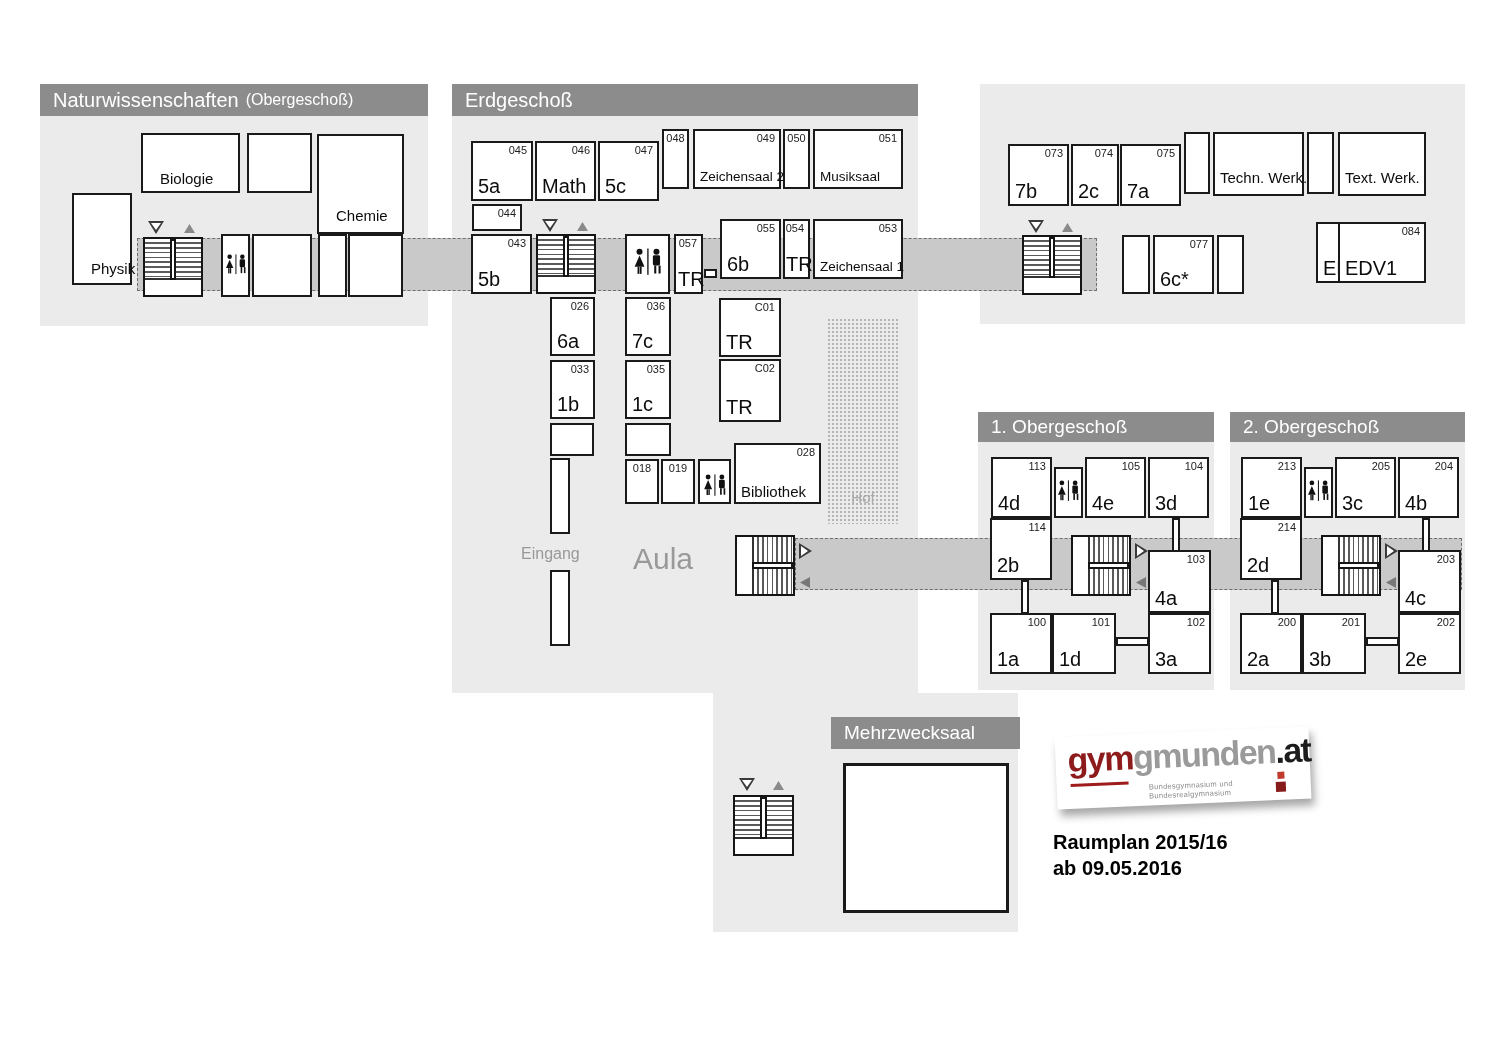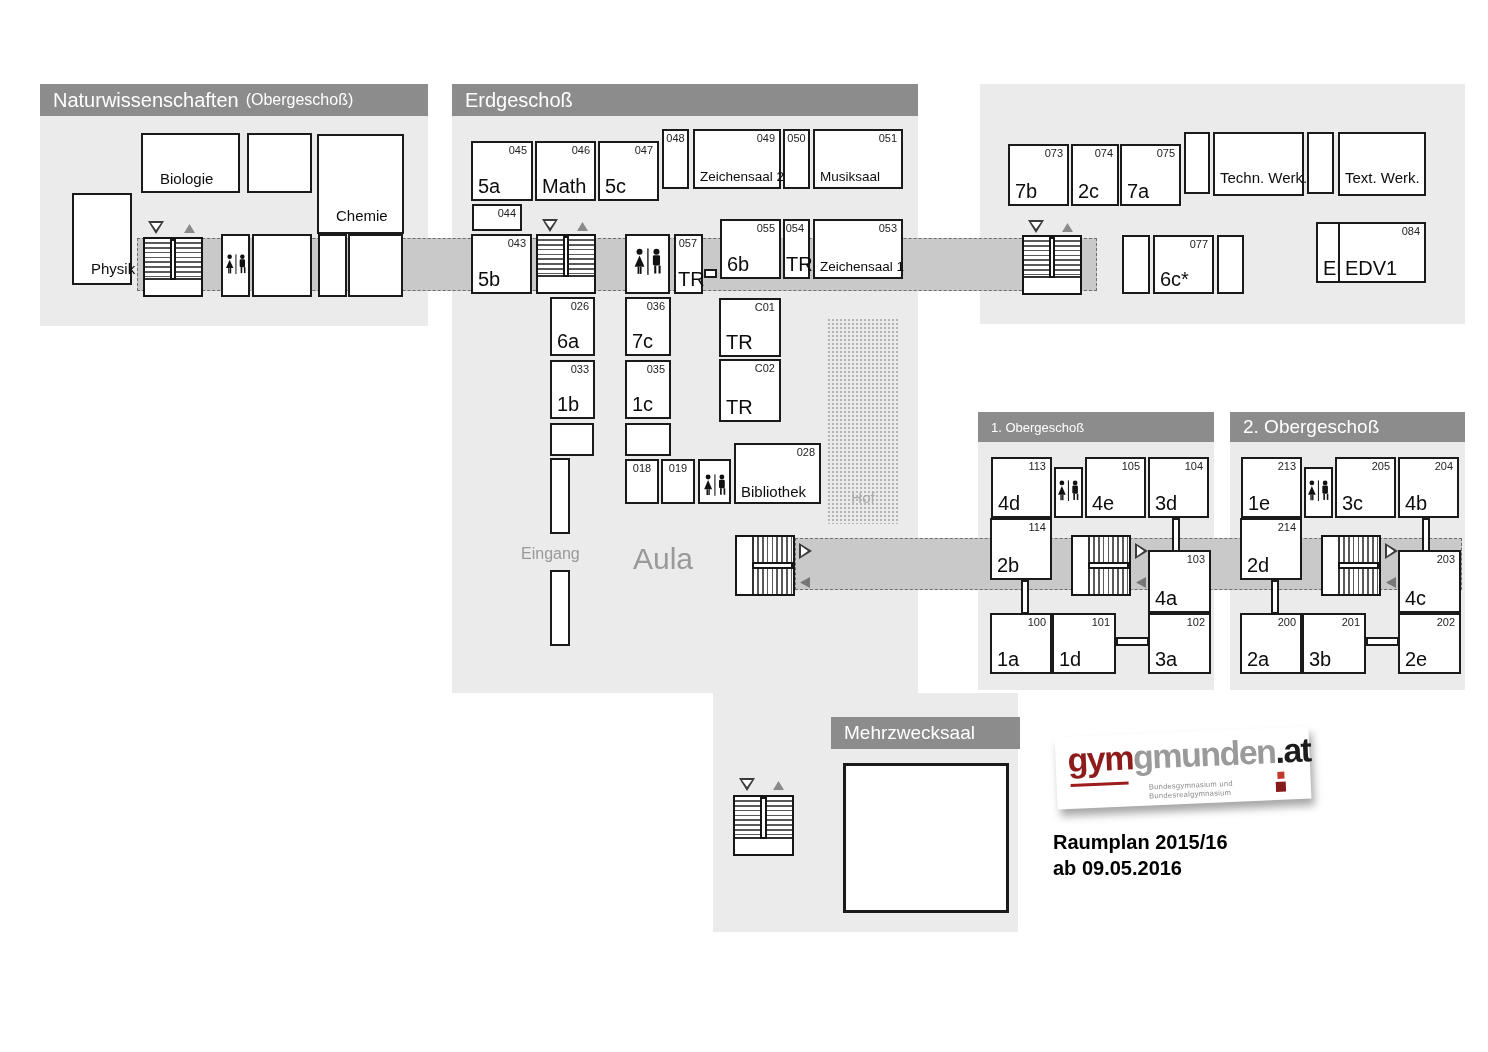--- a/index.html
+++ b/index.html
@@ -64,21 +64,21 @@
   <div class="panel" style="left:1230px;top:412px;width:235px;height:278px"></div>
   <div class="panel" style="left:713px;top:693px;width:305px;height:239px"></div>
 
   <div class="tbar" style="left:40px;top:84px;width:388px;height:32px">
     <span>Naturwissenschaften</span>
     <span class="suffix">(Obergeschoß)</span>
   </div>
   <div class="tbar" style="left:452px;top:84px;width:466px;height:32px">
     <span>Erdgeschoß</span>
   </div>
-  <div class="tbar" style="left:978px;top:412px;width:236px;height:30px;font-size:13px">
+  <div class="tbar" style="left:978px;top:412px;width:236px;height:30px;font-size:19px">
     <span>1. Obergeschoß</span>
   </div>
   <div class="tbar" style="left:1230px;top:412px;width:235px;height:30px;font-size:19px">
     <span>2. Obergeschoß</span>
   </div>
   <div class="tbar" style="left:831px;top:717px;width:189px;height:32px;font-size:19px">
     <span>Mehrzwecksaal</span>
   </div>
 
   <div class="corridor" style="left:137px;top:238px;width:960px;height:53px"></div>

